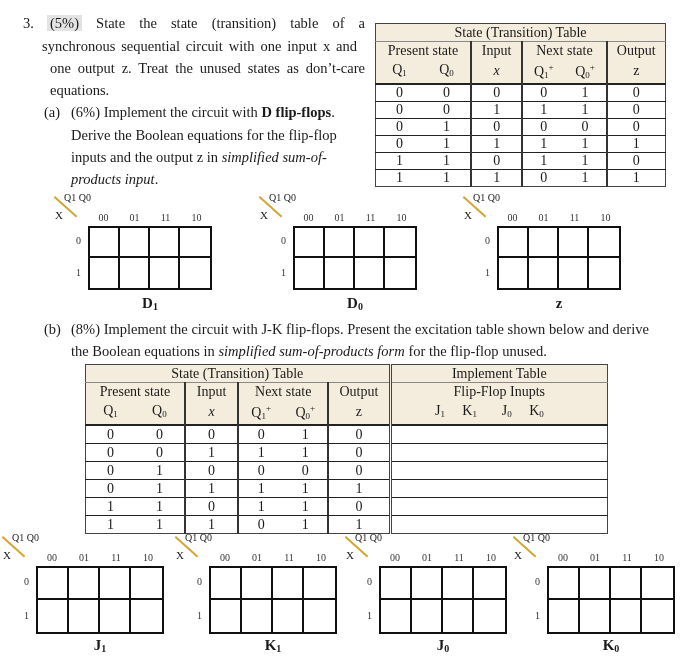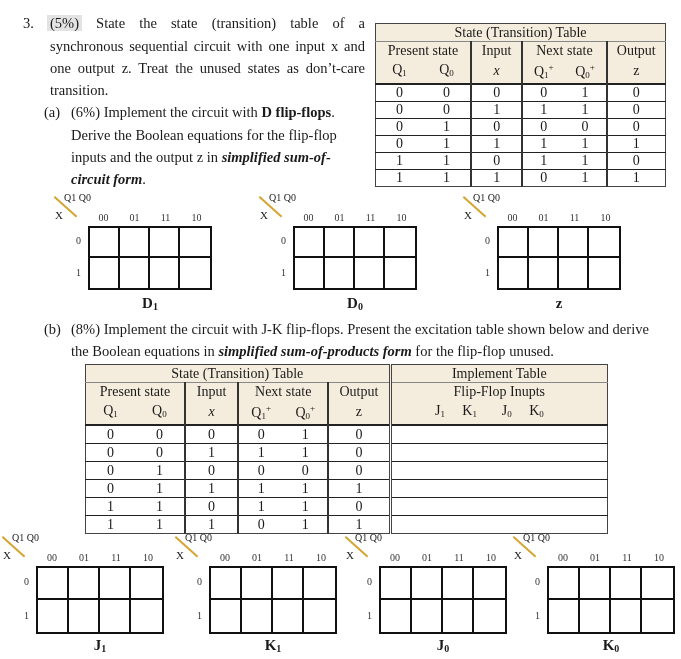--- a/index.html
+++ b/index.html
@@ -1,21 +1,21 @@
 <!DOCTYPE html>
 <html><head>
 <meta charset="utf-8">
 <style>
   html, body { margin:0; padding:0; background:#ffffff; }
   body { width:681px; height:659px; position:relative; overflow:hidden;
          font-family:"Liberation Serif", "DejaVu Serif", serif; color:#1a1a1a; }
   .line { position:absolute; font-size:14.5px; line-height:22px; white-space:nowrap; }
   .justify { text-align:justify; text-align-last:justify; }
   .hl { background:#e3e3e3; padding:0 3px; }
-  b.bi { font-weight:bold; font-style:italic;text-align:right; }
+  b.bi { font-weight:normal; font-style:italic;text-align:right; }
 
   
   table.st { position:absolute; border-collapse:collapse; font-size:14px; }
   table.st td { padding:0; text-align:center; height:17px; line-height:16px; }
   table.st thead td { background:#f4ecdc; }
   table.st .title td { border-bottom:1px solid #777; height:17px; }
   .sub { font-size:9px; vertical-align:-2px; }
   .sup { font-size:9px; vertical-align:6px; }
 
   
@@ -32,35 +32,35 @@
   .klabel { position:absolute; font-weight:bold; font-size:15px; text-align:center; }
 </style>
 </head>
 <body>
 
 <div class="line" style="left:23px;top:12px;">3.</div>
 <div class="line justify" style="left:47px;top:12px;width:318px;">
   <span class="hl">(5%)</span>
   <span>State the state (transition) table of a</span>
 </div>
-<div class="line justify" style="left:50px;top:35px;width:315px;">synchronous sequential circuit with one input x and</div>
+<div class="line justify" style="left:42px;top:35px;width:315px;">synchronous sequential circuit with one input x and</div>
 <div class="line justify" style="left:50px;top:57px;width:315px;">one output z. Treat the unused states as don’t-care</div>
-<div class="line" style="left:50px;top:79px;">transition.</div>
+<div class="line" style="left:50px;top:79px;">equations.</div>
 
 <div class="line" style="left:44px;top:101px;">(a)</div>
 <div class="line" style="left:71px;top:101px;font-family:Liberation Serif, serif;">
   <span>(6%)</span>
   <span>Implement the circuit with </span><b>D flip-flops</b><span>.</span>
 </div>
 <div class="line" style="left:71px;top:124px;">Derive the Boolean equations for the flip-flop</div>
 <div class="line" style="left:71px;top:146px;">
   <span>inputs and the output z in </span><b class="bi">simplified sum-of-</b>
 </div>
 <div class="line" style="left:71px;top:168px;">
-  <b class="bi">circuit form</b><span>.</span>
+  <b class="bi">products input</b><span>.</span>
 </div>
 
 <table class="st" style="left:375px;top:23px;width:291px;border:1.5px solid #444;">
   <thead>
     <tr class="title">
         <td colspan="6" style="border-bottom:1px solid #888;">State (Transition) Table</td>
       </tr>
     <tr>
       <td colspan="2" style="border-right:2px solid #333;">Present state</td>
       <td style="border-right:2px solid #333;">Input</td>

